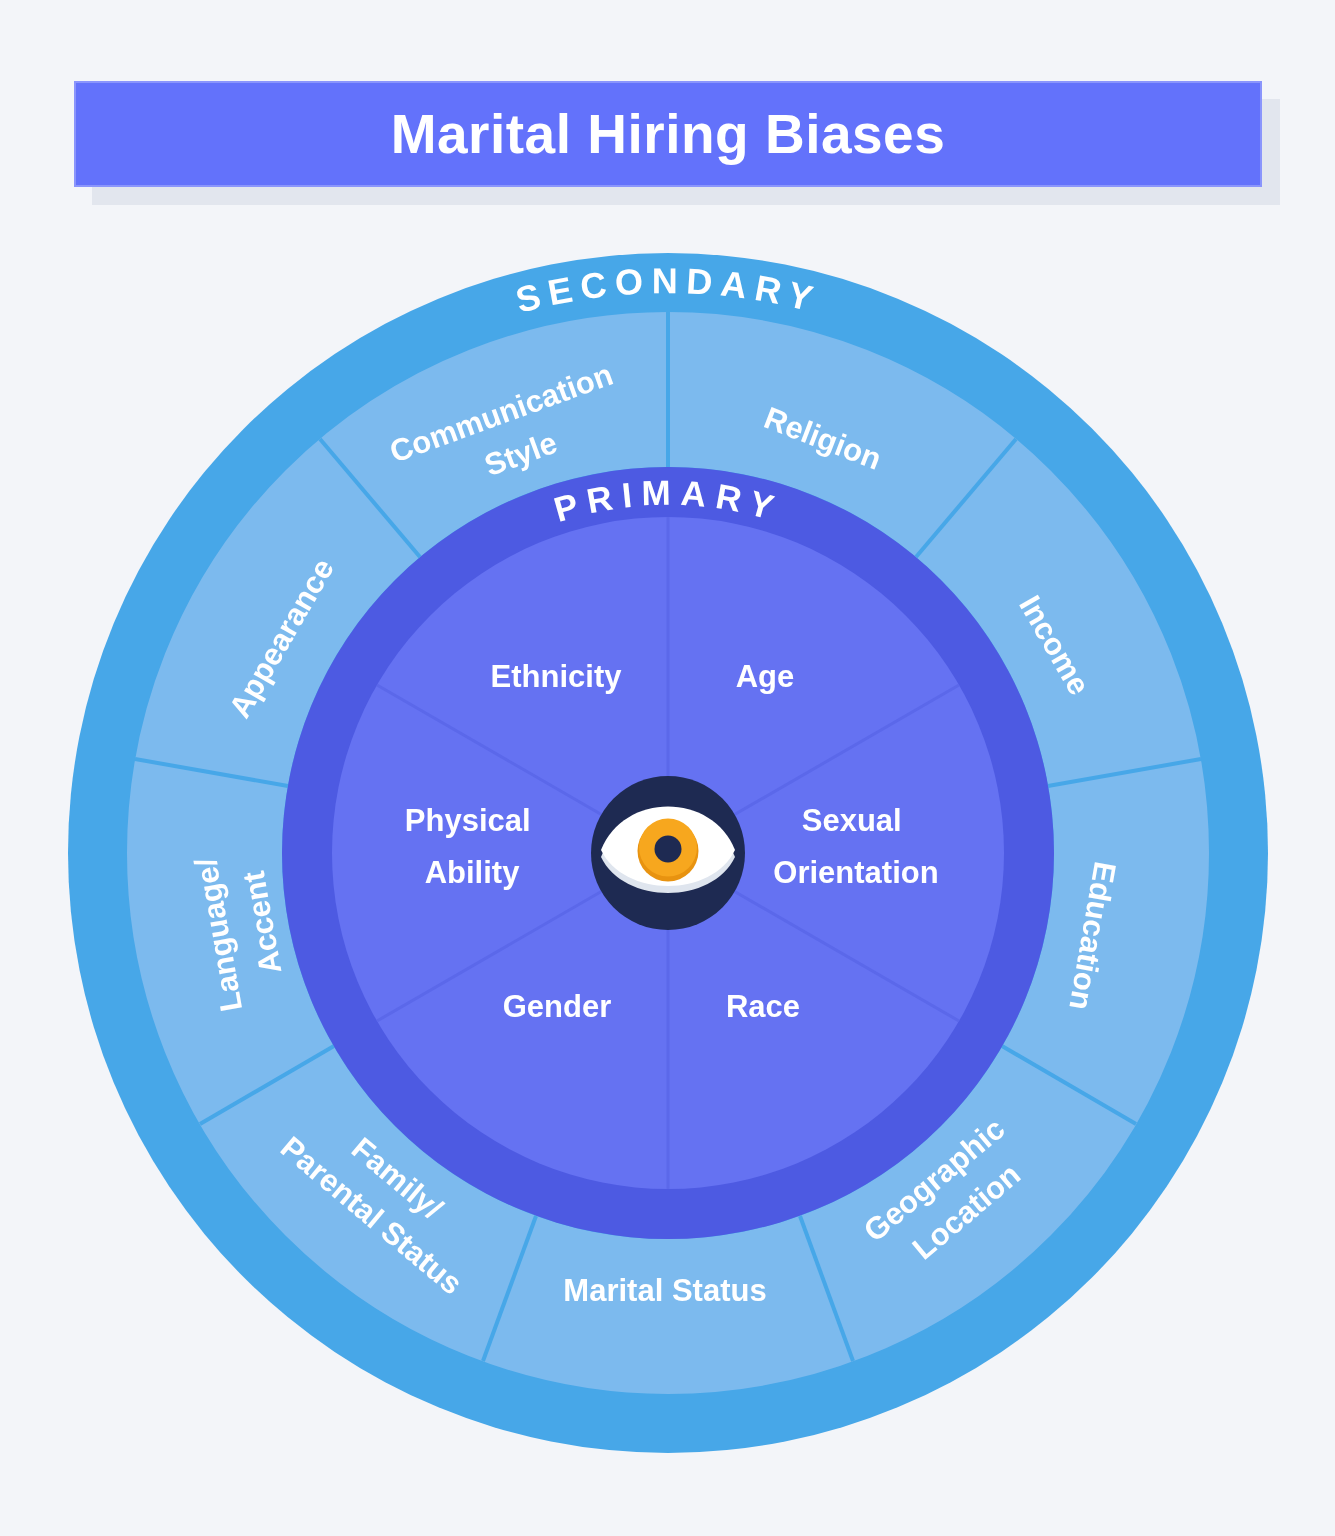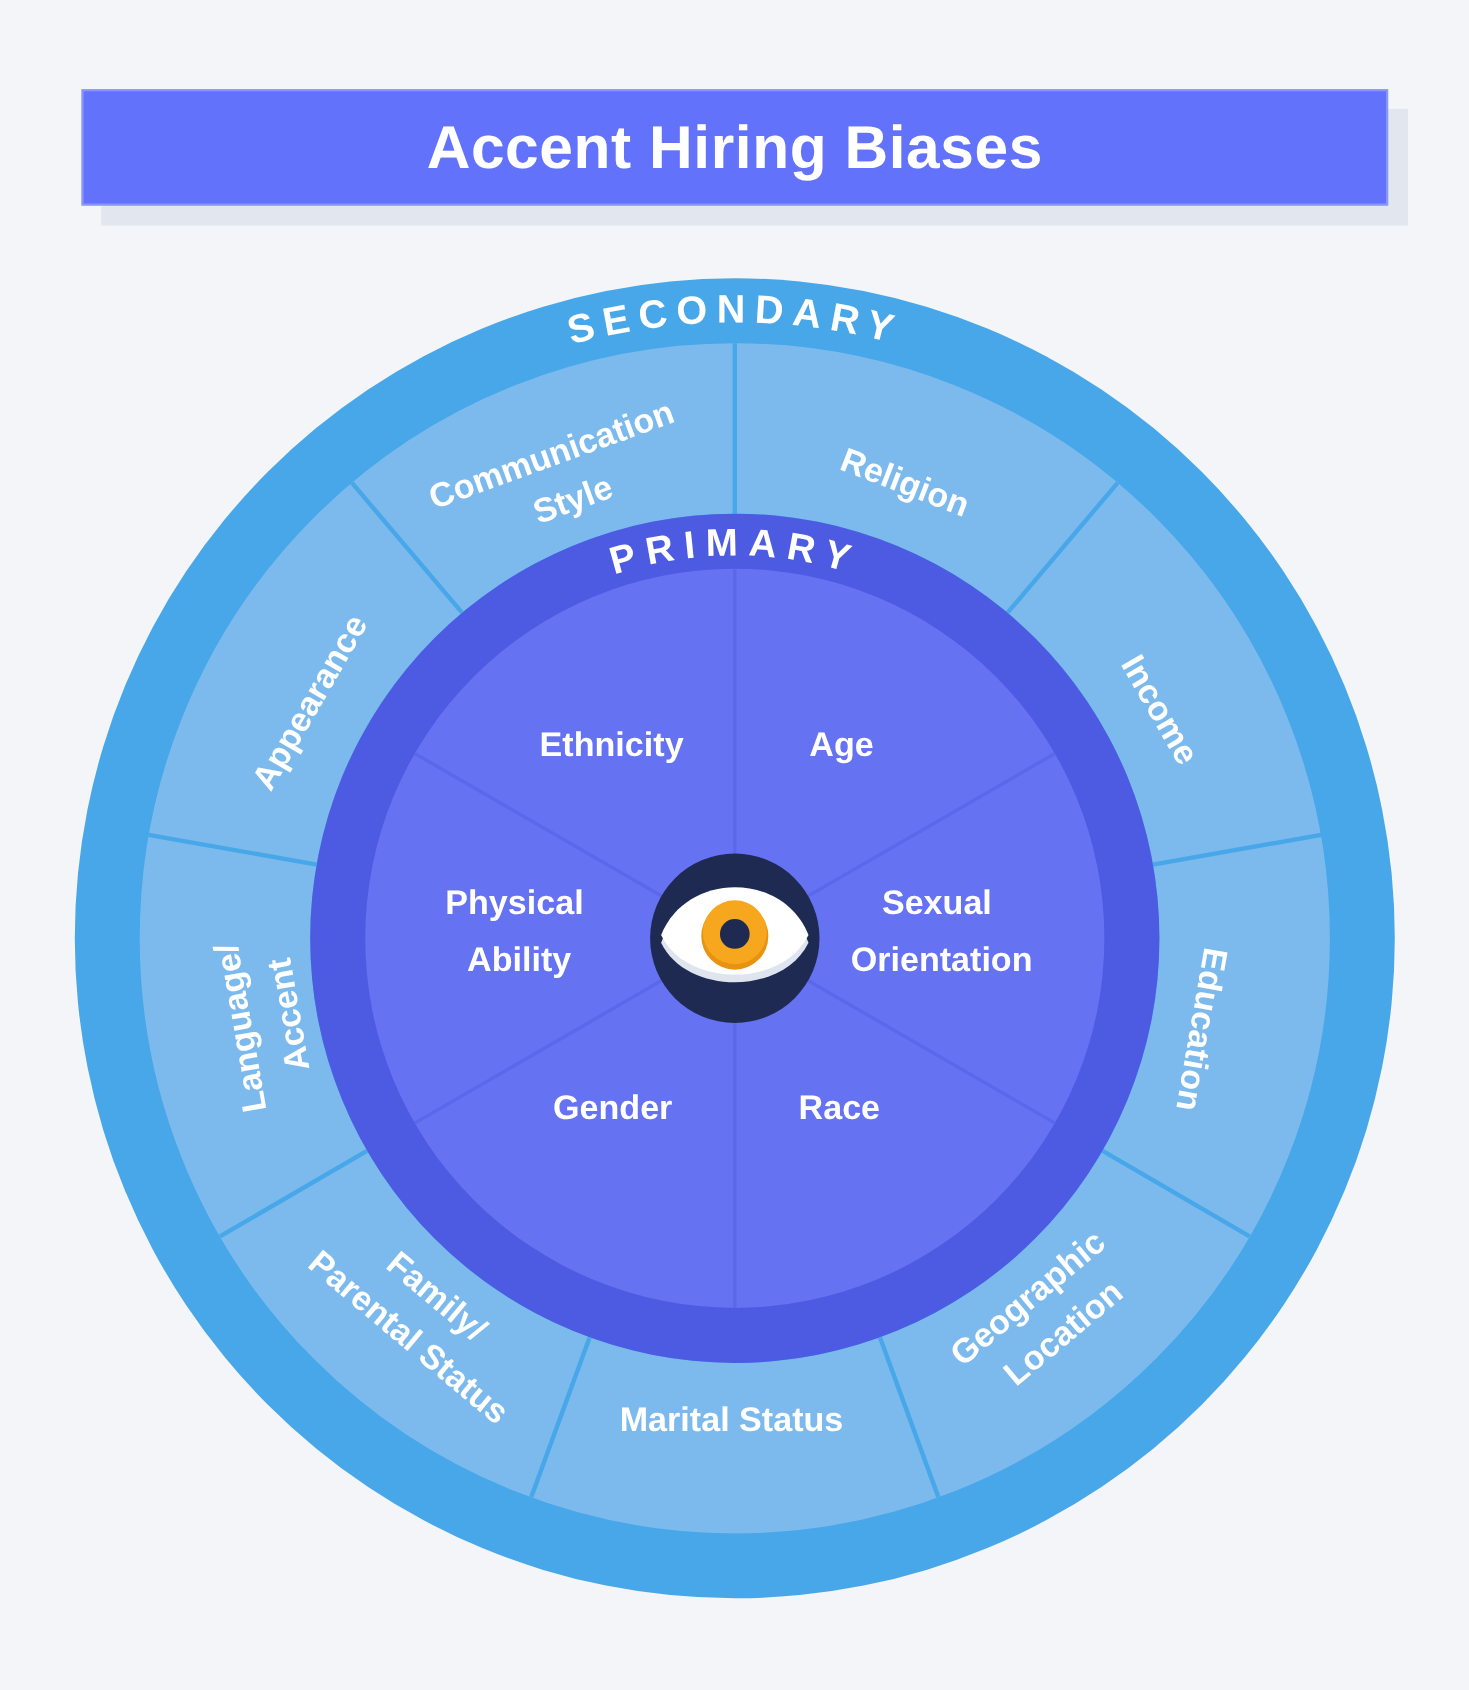--- a/index.html
+++ b/index.html
@@ -65,21 +65,21 @@
     text-anchor: middle;
   }
 </style>
 </head>
 <body>
 
 <div class="page">
 
   <div class="banner-shadow"></div>
   <div class="banner">
-    <h1>Accent Hiring Biases</h1>
+    <h1>Marital Hiring Biases</h1>
   </div>
 
   <svg class="wheel" viewBox="0 0 1335 1536">
 
     <g>
       <circle cx="668" cy="853" r="600" fill="#47a7e8"></circle>
       <circle cx="668" cy="853" r="463.5" fill="none" stroke="#7cbaee" stroke-width="155"></circle>
 
       <g stroke="#47a7e8" stroke-width="4">
         <line x1="668" y1="467" x2="668" y2="312"></line>

